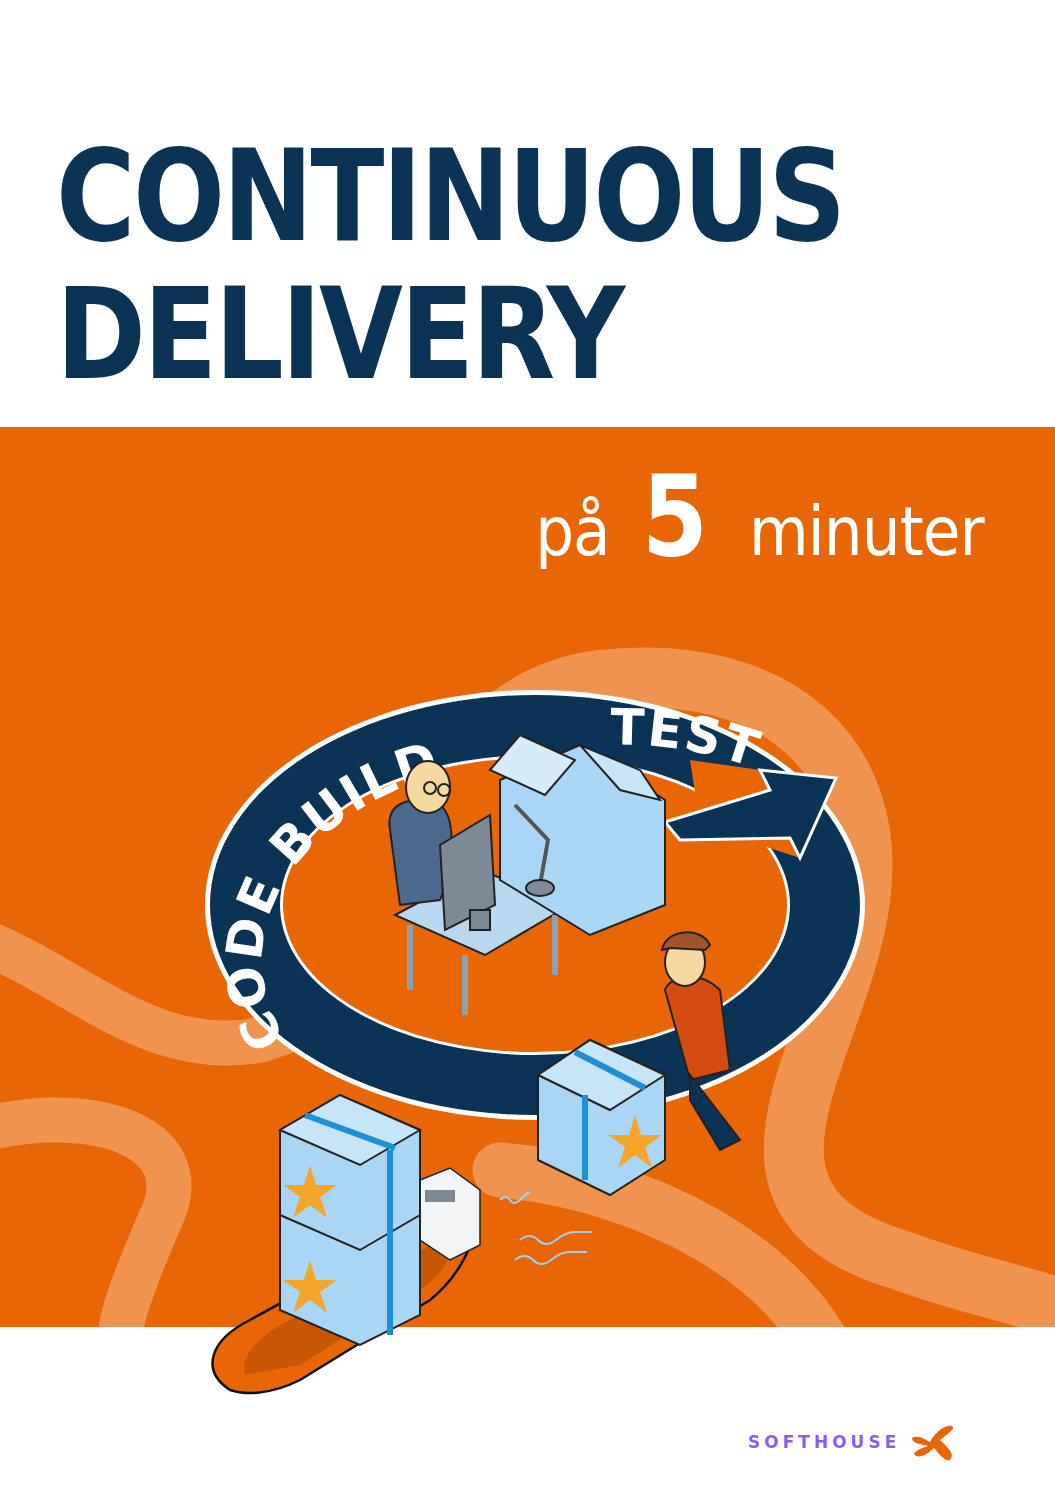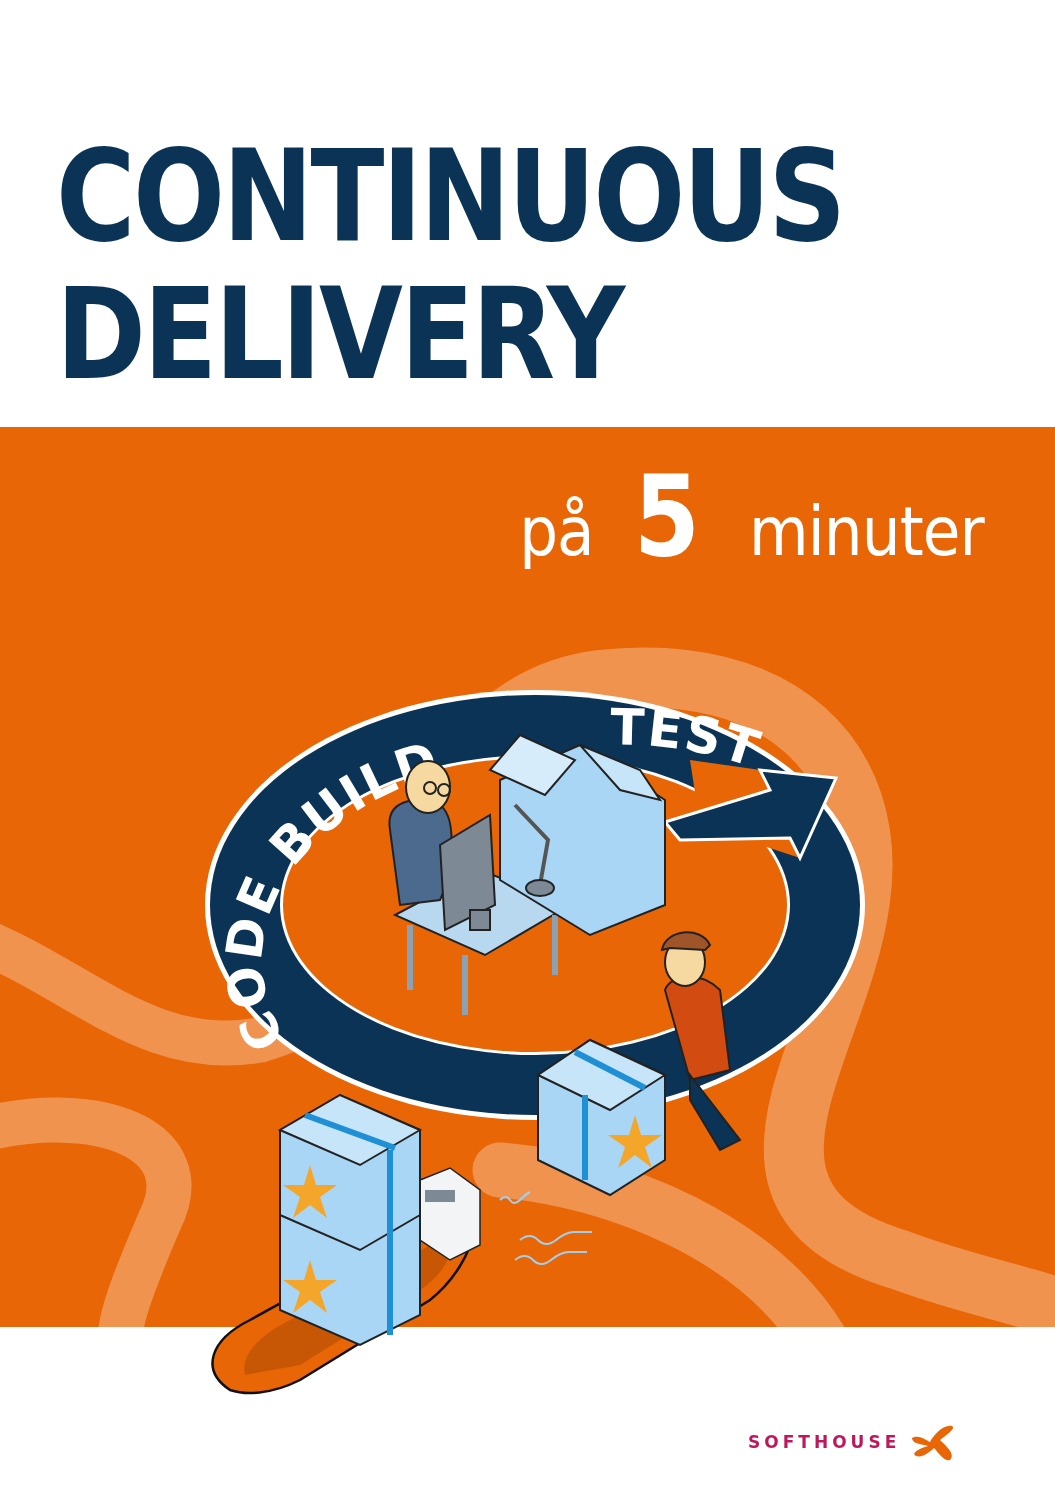--- a/index.html
+++ b/index.html
@@ -21,33 +21,33 @@
 
     .orange-band {
       position: absolute; left: 0; top: 427px; width: 1055px; height: 900px;
       background: #e86605; overflow: hidden;
     }
 
     .subtitle {
       position: absolute; right: 58px; top: 460px;
       color: #ffffff; white-space: nowrap;
       font-family: "DejaVu Sans", sans-serif;
-      display: flex; align-items: baseline; gap: 30px;
+      display: flex; align-items: baseline; gap: 22px;
     }
     .subtitle .small { font-size: 68px; letter-spacing: -1px; transform: scaleX(0.9); display: inline-block; }
     .subtitle .big { font-size: 112px; font-weight: bold; line-height: 1; transform: scaleX(0.85); display: inline-block; }
 
     .illustration { position: absolute; left: 0; top: 0; width: 1055px; height: 1496px; pointer-events: none; }
 
     .logo {
       position: absolute; left: 748px; top: 1420px;
       display: flex; align-items: center; gap: 8px;
     }
     .logo-text {
-      color: #be185d; font-family: "DejaVu Sans", sans-serif; font-weight: bold;
+      color: #8b5cf6; font-family: "DejaVu Sans", sans-serif; font-weight: bold;
       font-size: 17px; letter-spacing: 4px;
     }
   </style>
 </head>
 <body>
 
 <div class="title-block">
   <span class="title-line">CONTINUOUS</span>
   <span class="title-line">DELIVERY</span>
 </div>

